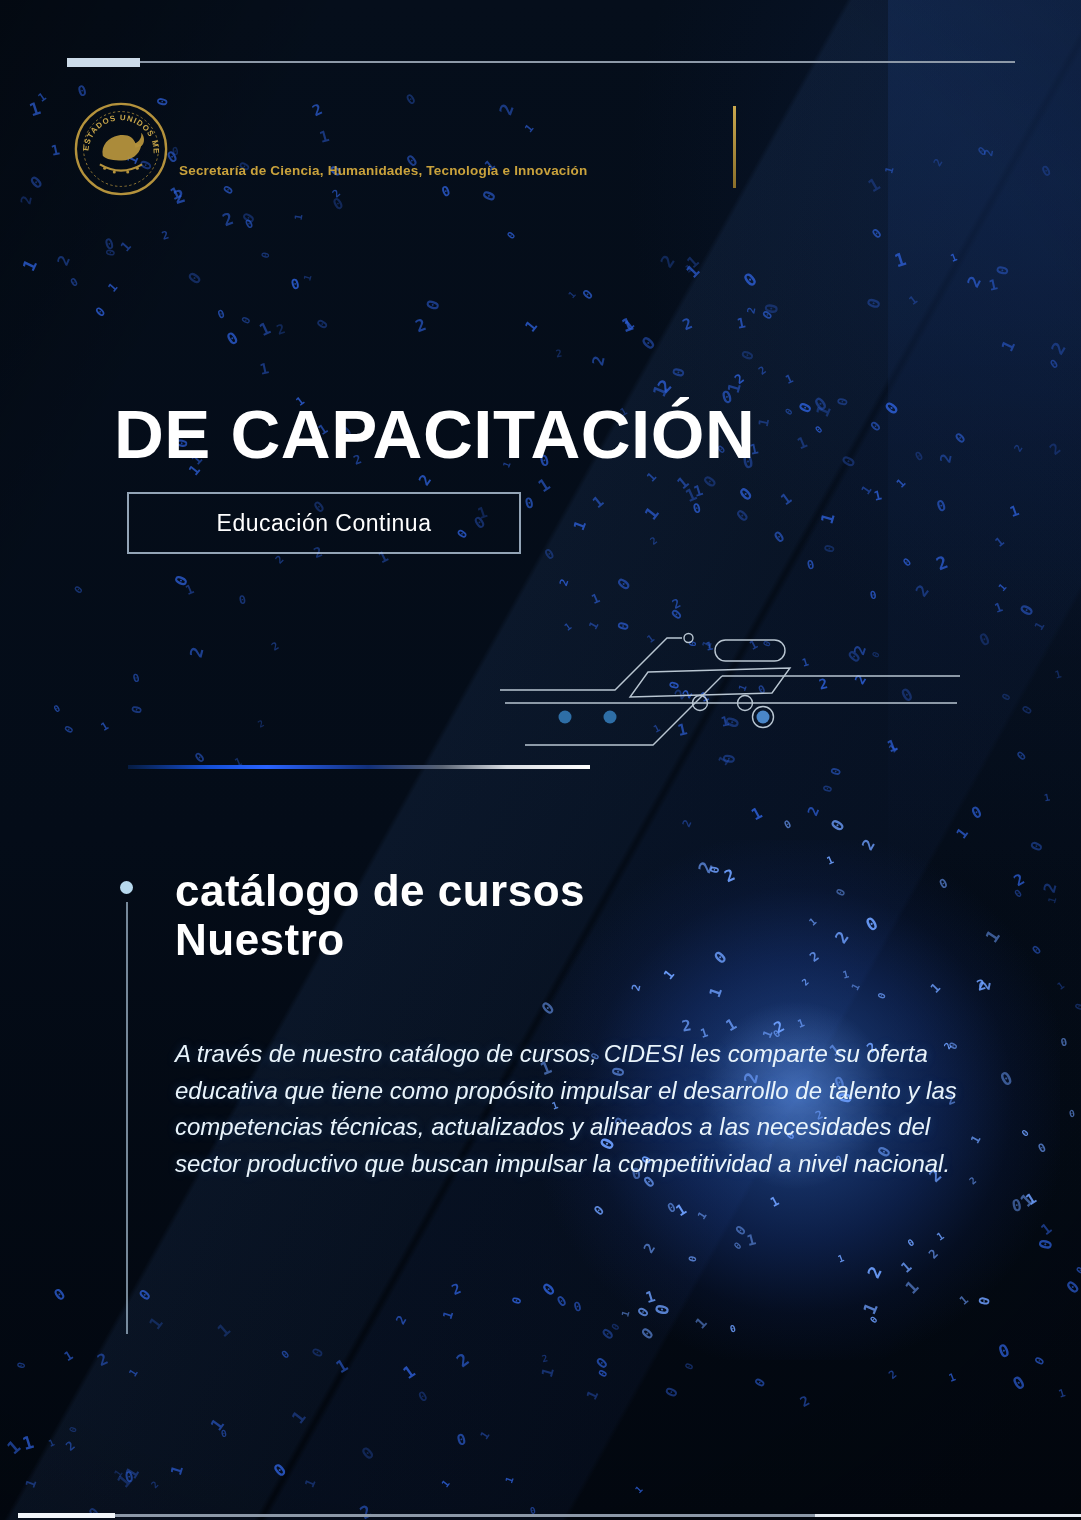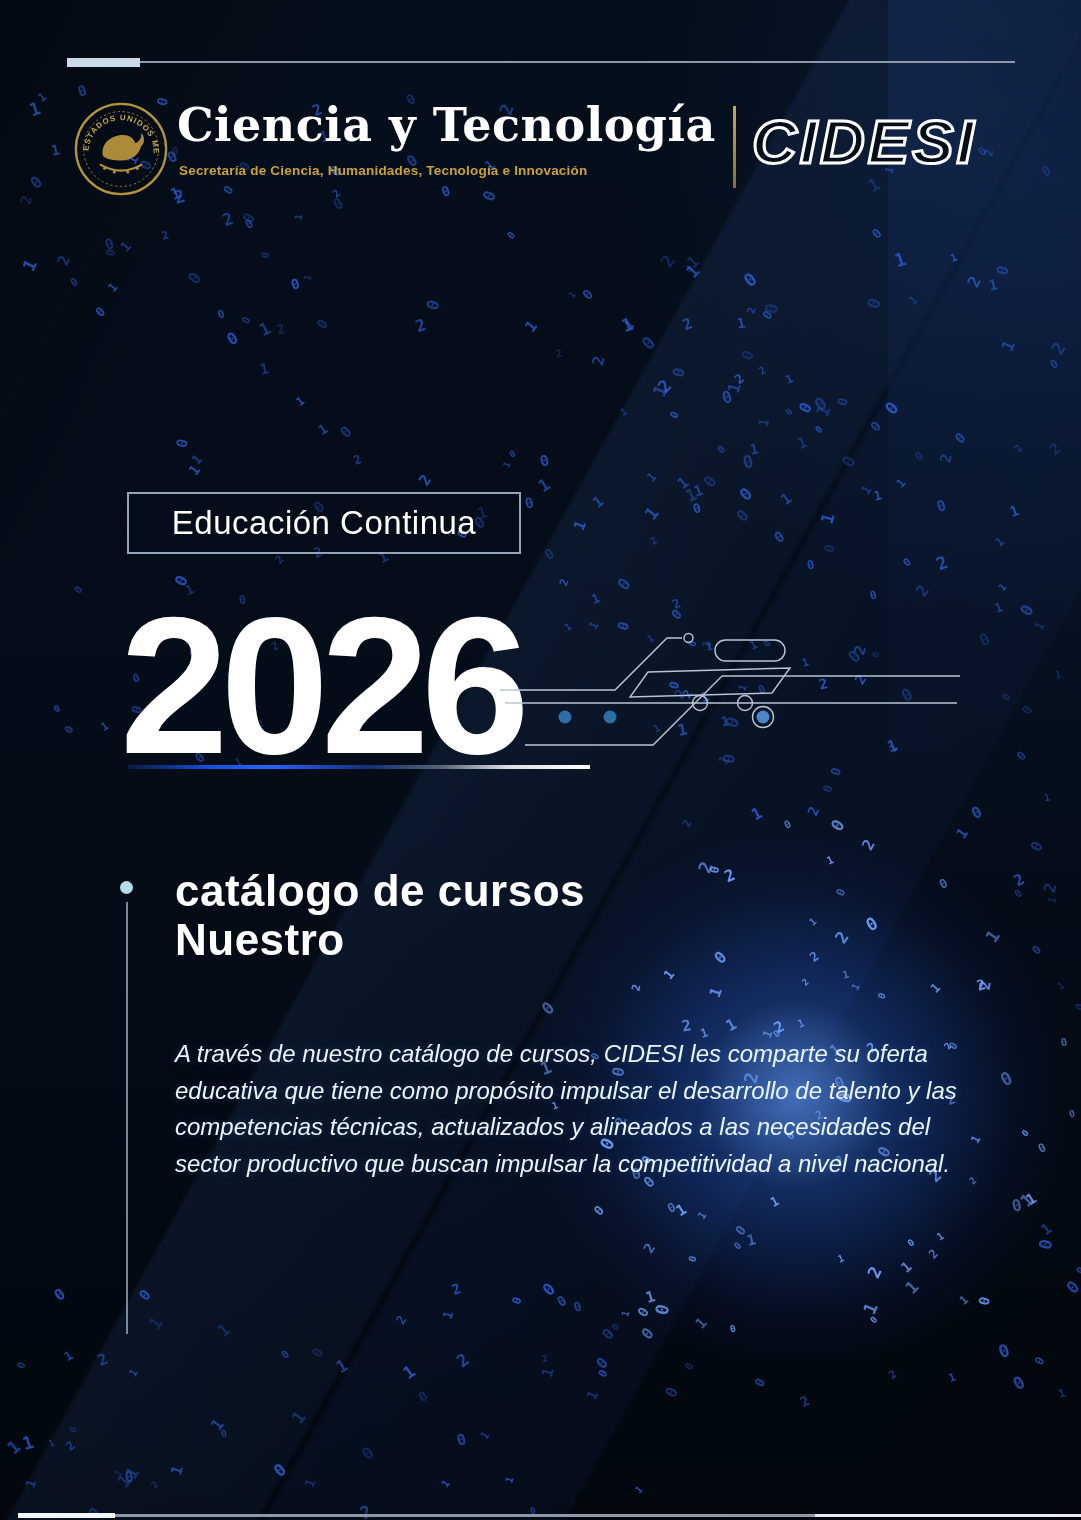--- a/index.html
+++ b/index.html
@@ -65,21 +65,21 @@
     font-size:98px;font-weight:bold;color:#ffffff;letter-spacing:11px;line-height:1;white-space:nowrap;
   }
   .title2{
     position:absolute;left:114px;top:400px;
     font-size:69px;font-weight:bold;color:#ffffff;letter-spacing:.5px;line-height:1;white-space:nowrap;
   }
   .badge{
     position:absolute;left:127px;top:492px;width:390px;height:58px;
     border:2px solid rgba(195,215,235,.75);
     display:flex;align-items:center;justify-content:center;
-    font-size:33px;color:#ffffff;letter-spacing:.5px;
+    font-size:23px;color:#ffffff;letter-spacing:.5px;
   }
   .year{
     position:absolute;left:120px;top:588px;
     font-size:195px;font-weight:bold;color:#ffffff;letter-spacing:-8px;line-height:1;white-space:nowrap;
   }
   .year-underline{
     position:absolute;left:128px;top:765px;width:462px;height:4px;
     background:linear-gradient(90deg,#061c42 0%,#1550d8 18%,#2a63ff 30%,#12307a 52%,#5a6474 68%,#d9dde3 82%,#ffffff 100%);
   }
   .circuit{position:absolute;left:500px;top:613px;}
@@ -529,30 +529,28 @@
     </text>
     <path d="M31,57 C29,46 37,38 47,36 C57,34 63,38 65,44 C69,42 72,38 71,33 C75,37 75,44 71,47 C69,56 61,62 51,62 C43,62 34,61 31,57 Z" fill="#b4923c" opacity=".95"></path>
     <path d="M64,44 L72,46 L65,49 Z" fill="#b4923c"></path>
     <path d="M28,66 Q50,79 72,66" fill="none" stroke="#b4923c" stroke-width="2.2"></path>
     <circle cx="33" cy="70" r="1.6" fill="#b4923c"></circle>
     <circle cx="43" cy="74" r="1.6" fill="#b4923c"></circle>
     <circle cx="57" cy="74" r="1.6" fill="#b4923c"></circle>
     <circle cx="67" cy="70" r="1.6" fill="#b4923c"></circle>
   </svg>
 
-  <div class="brand-title">Ciencia y Tecnología</div>
   <div class="brand-subtitle">Secretaría de Ciencia, Humanidades, Tecnología e Innovación</div>
   <div class="gold-divider"></div>
-  <div class="cidesi">CIDESI</div>
-
+
+  <div class="title2">DE CAPACITACIÓN</div>
   <div class="badge">
     <span>Educación Continua</span>
   </div>
 
-  <div class="year">2026</div>
   <div class="year-underline"></div>
 
   <svg class="circuit" width="470" height="160" viewBox="0 0 470 160">
     <g fill="none" stroke="#b9c6d2" stroke-width="1.4">
       <polyline points="0,77 115,77 167,25 182,25"></polyline>
       <circle cx="188.5" cy="25" r="4.5"></circle>
       <rect x="215" y="27" width="70" height="21" rx="10.5"></rect>
       <path d="M148,59 L290,55 L272,80 L130,84 Z"></path>
       <line x1="222" y1="63" x2="460" y2="63"></line>
       <polyline points="25,132 153,132 222,63"></polyline>

